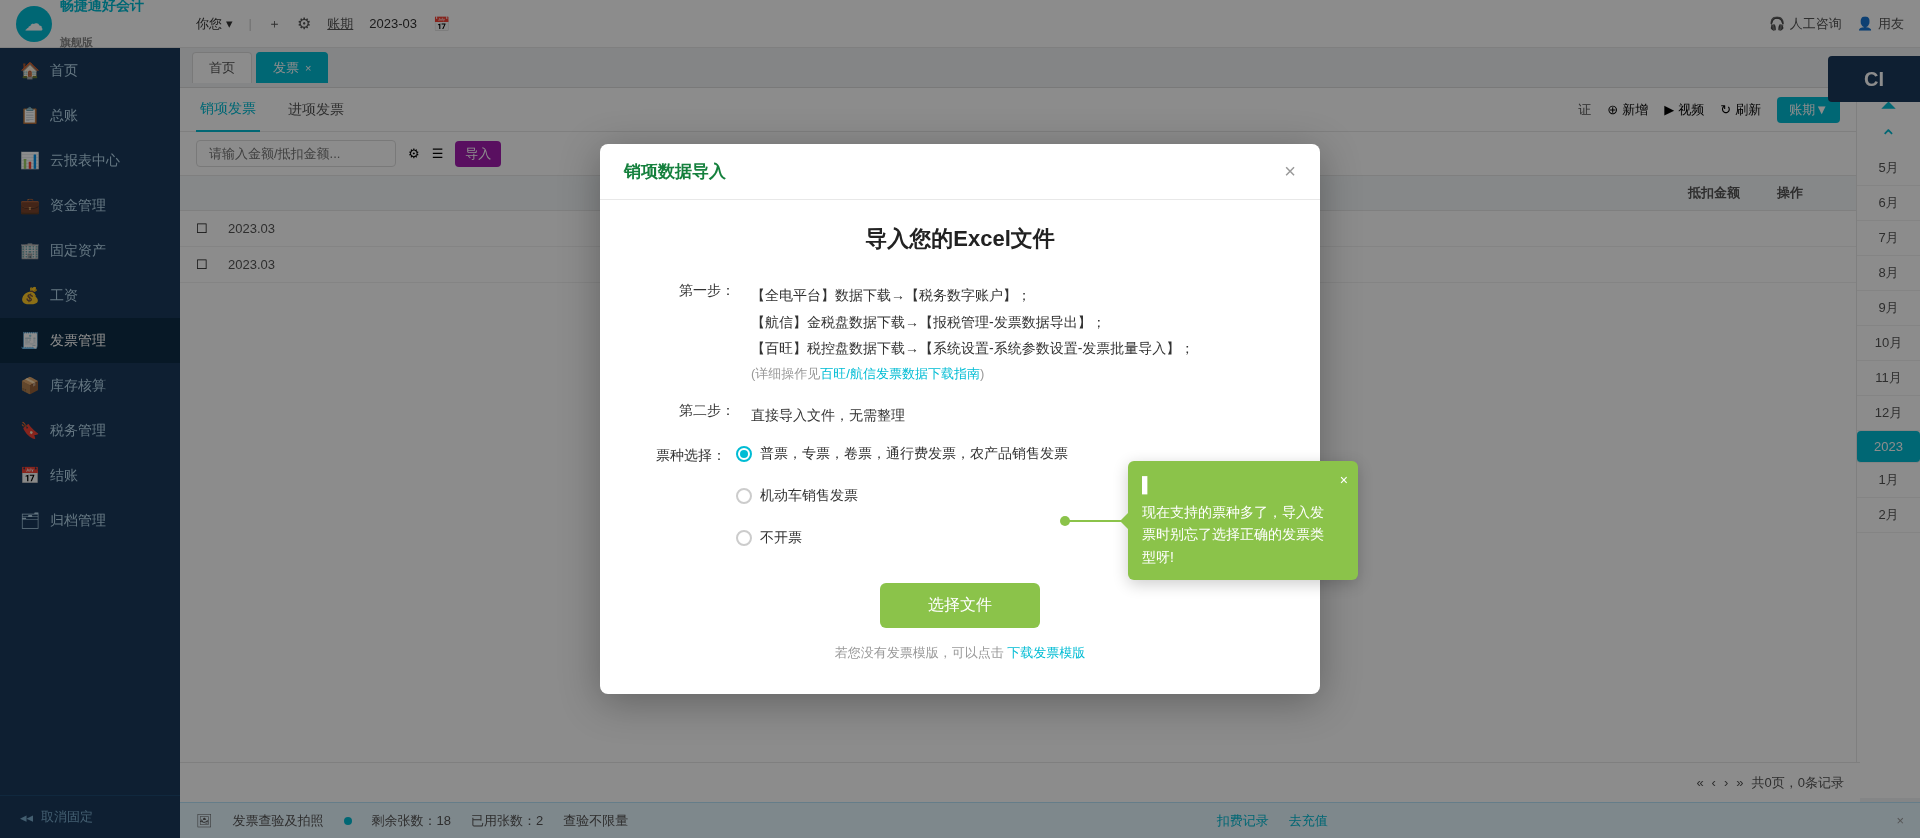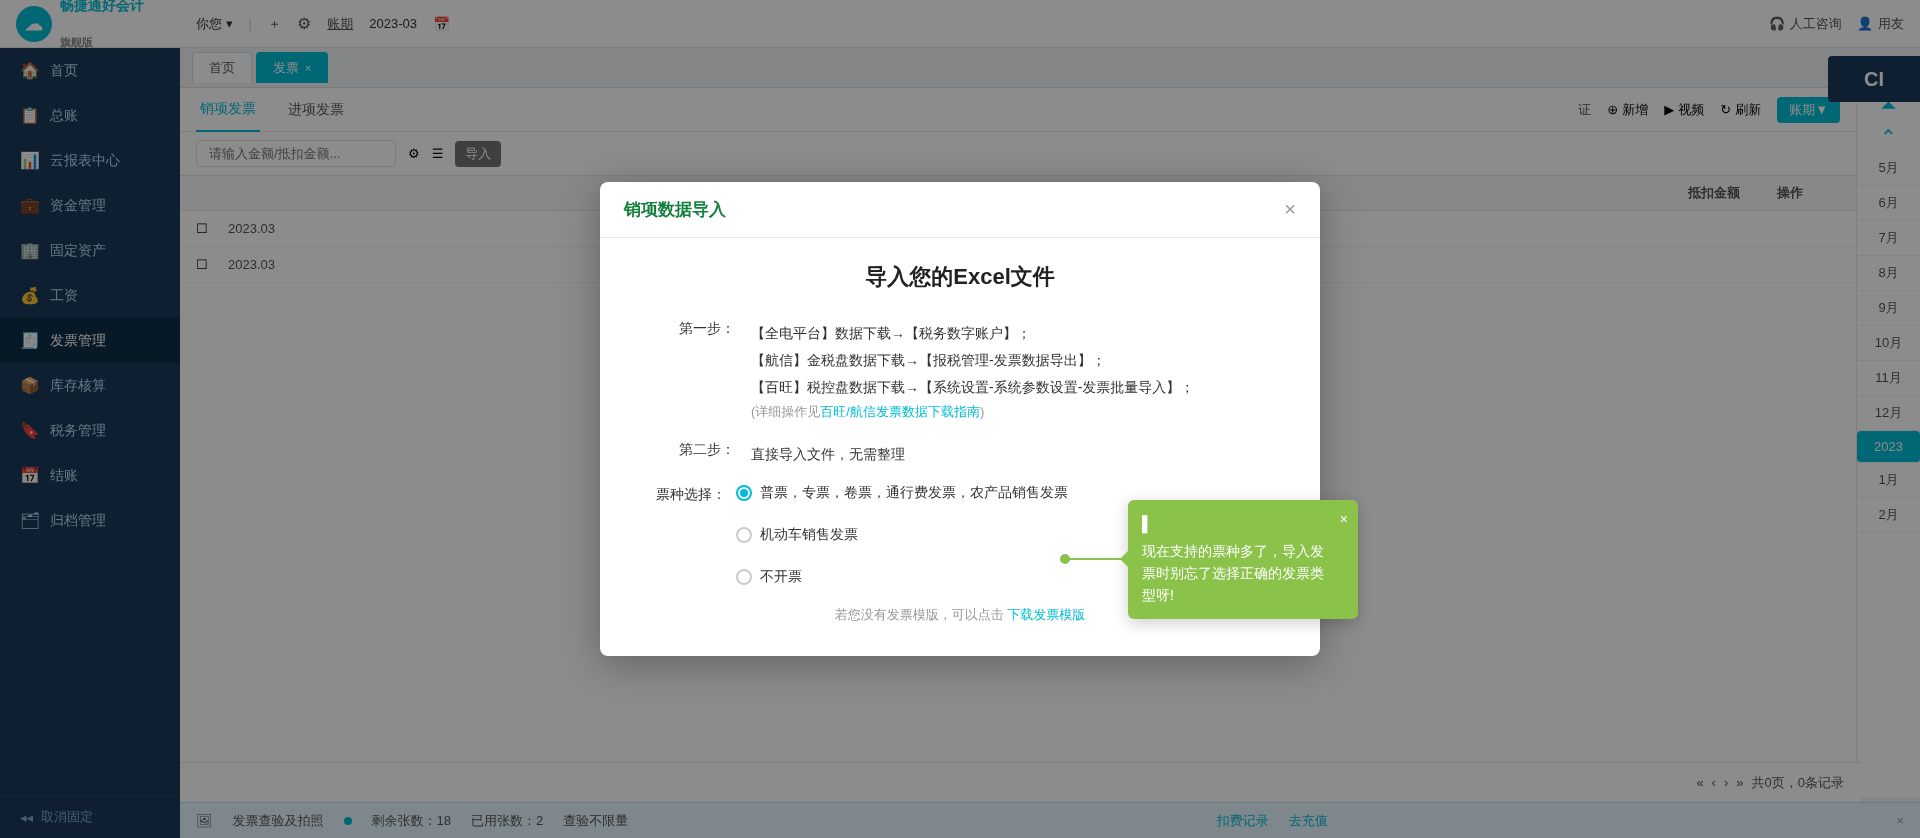--- a/index.html
+++ b/index.html
@@ -289,21 +289,21 @@
           <div style="display:flex;align-items:center;gap:4px;cursor:pointer;background:#00bcd4;color:#fff;padding:4px 12px;border-radius:4px;">
             <span>账期▼</span>
           </div>
         </div>
       </div>
 
       <div class="page-inner-toolbar">
         <input type="text" class="search-input" placeholder="请输入金额/抵扣金额..." style="">
         <span style="cursor:pointer;">⚙</span>
         <span style="cursor:pointer;">☰</span>
-        <span style="cursor:pointer;background:#737373;color:#fff;padding:4px 10px;border-radius:4px;">导入</span>
+        <span style="cursor:pointer;background:#a21caf;color:#fff;padding:4px 10px;border-radius:4px;">导入</span>
       </div>
 
       <div style="display:flex;padding:8px 16px;background:#f5f7fa;font-weight:bold;color:#555;font-size:13px;border-bottom:1px solid #e8e8e8;">
         <div style="flex:0 0 32px;"></div>
         <div style="flex:1;"></div>
         <div style="flex:0 0 120px;text-align:right;">抵扣金额</div>
         <div style="flex:0 0 100px;text-align:center;">操作</div>
       </div>
 
       <div style="background:#fff;flex:1;">
@@ -426,20 +426,21 @@
             <div style="position:absolute;left:-8px;top:50%;transform:translateY(-50%);width:0;height:0;border-top:8px solid transparent;border-bottom:8px solid transparent;border-right:8px solid #8bc34a;"></div>
             
             <div style="font-size:15px;font-weight:bold;margin-bottom:4px;">▌</div>
             <span>现在支持的票种多了，导入发票时别忘了选择正确的发票类型呀!</span>
             <span style="position:absolute;top:8px;right:10px;cursor:pointer;color:#fff;font-size:14px;">×</span>
           </div>
 
         </div>
       </div>
 
+      <button class="select-file-btn">选择文件</button>
 
       <div class="modal-footer-text">
         <span>若您没有发票模版，可以点击</span>
         <a class="modal-footer-link">下载发票模版</a>
       </div>
     </div>
 
   </div>
 </div>
 

